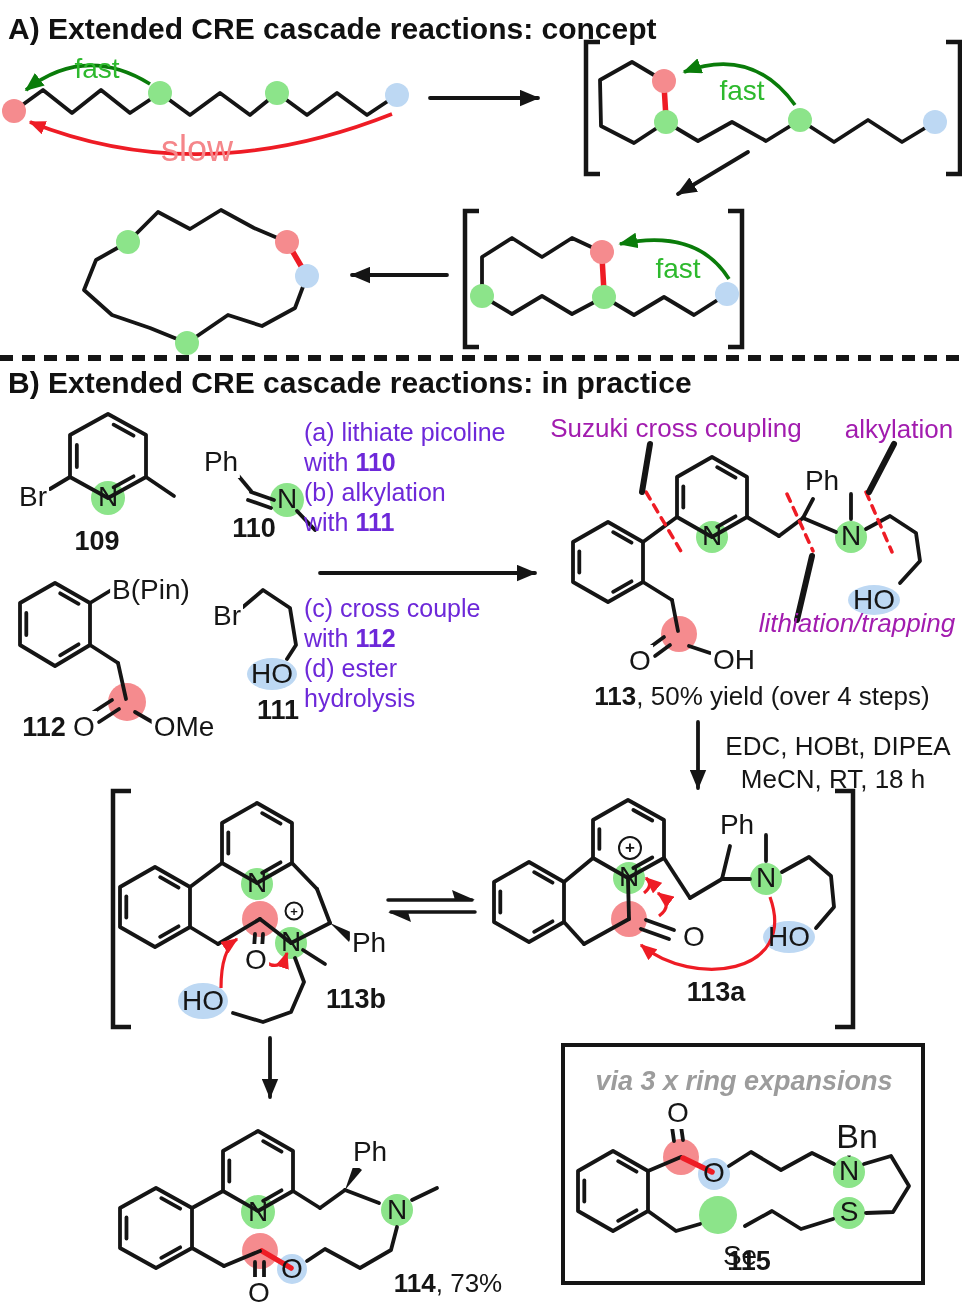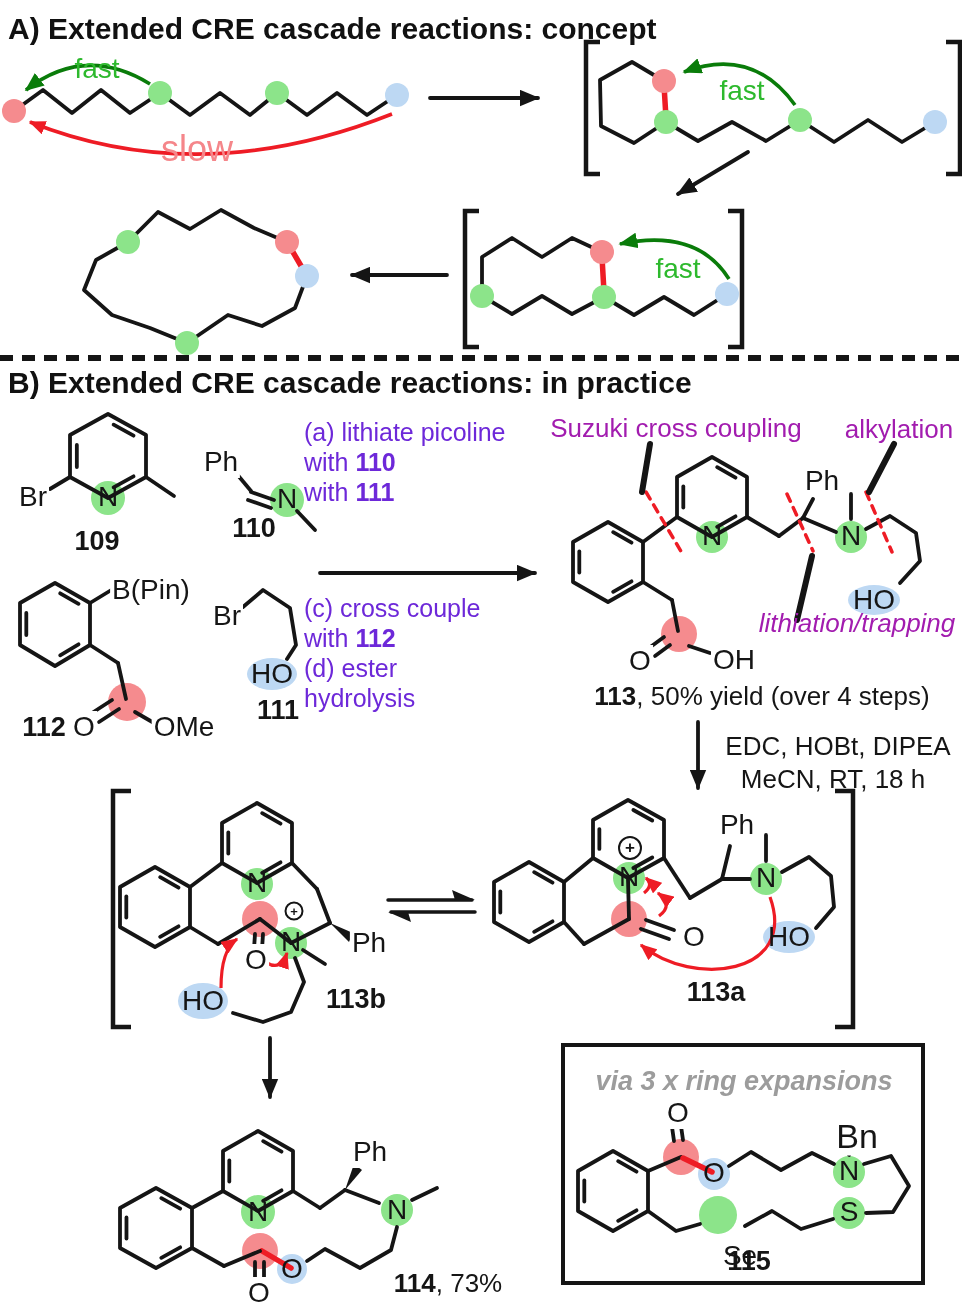--- a/index.html
+++ b/index.html
@@ -323,20 +323,21 @@
 <div class="lbl atom wbg" style="left:84px;top:727px;">O</div>
 <div class="lbl atom wbg" style="left:184px;top:727px;">OMe</div>
 
 <div class="lbl atom wbg" style="left:227px;top:616px;">Br</div>
 <div class="lbl atom" style="left:272px;top:674px;">HO</div>
 <div class="lbl num" style="left:278px;top:710px;">111</div>
 
 <div class="cond" style="left:304px;top:417px;">
       <div><span>(a) lithiate picoline</span></div>
       <div><span>with </span><span class="b">110</span></div>
+      <div><span>(b) alkylation</span></div>
       <div><span>with </span><span class="b">111</span></div>
     </div>
 <div class="cond" style="left:304px;top:593px;">
       <div><span>(c) cross couple</span></div>
       <div><span>with </span><span class="b">112</span></div>
       <div><span>(d) ester</span></div>
       <div><span>hydrolysis</span></div>
     </div>
 
 <div class="lbl teal" style="left:676px;top:428px;">Suzuki cross coupling</div>

